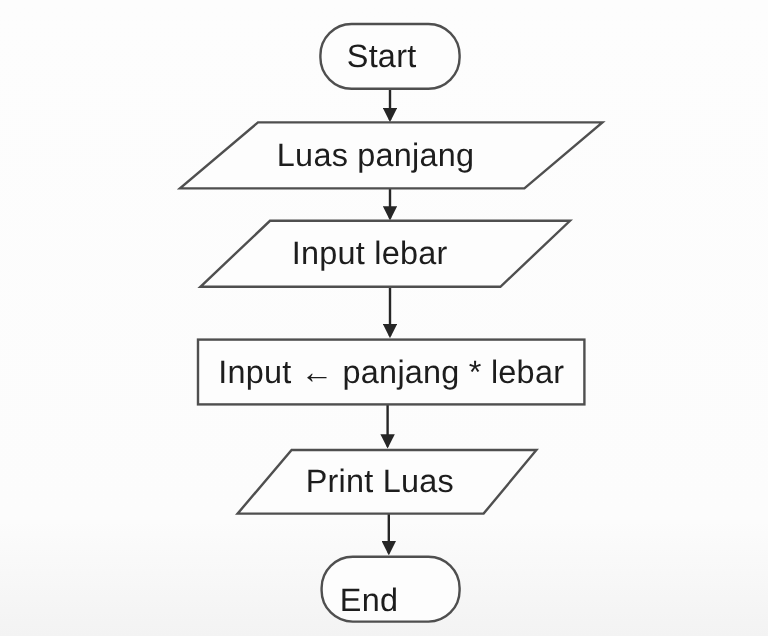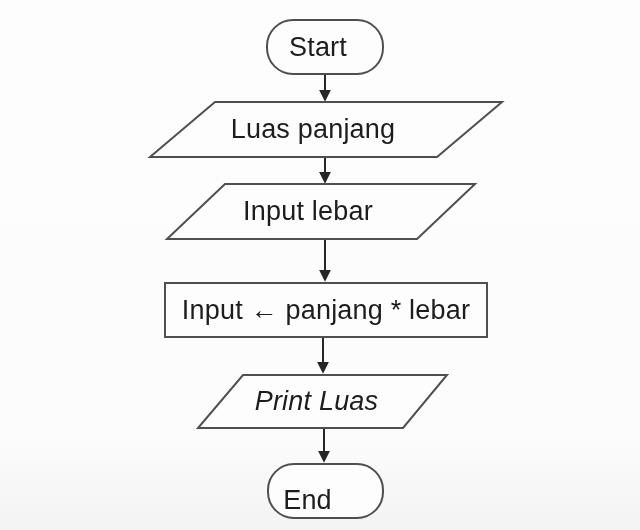--- a/index.html
+++ b/index.html
@@ -29,21 +29,21 @@
     color: #1d1d1d;
     letter-spacing: 0.2px;
     white-space: nowrap;
     pointer-events: none;
   }
   
   .lbl-start   { left: 267px; top: 20px;  width: 116px; height: 54px; transform: translateX(-7px); }
   .lbl-panjang { left: 150px; top: 102px; width: 352px; height: 55px; transform: translateX(-13px); }
   .lbl-lebar   { left: 167px; top: 184px; width: 308px; height: 55px; transform: translateX(-13px); }
   .lbl-process { left: 165px; top: 283px; width: 322px; height: 54px; }
-  .lbl-print   { left: 198px; top: 375px; width: 249px; height: 53px; transform: translateX(-6px); font-style: italic; }
+  .lbl-print   { left: 198px; top: 375px; width: 249px; height: 53px; transform: translateX(-6px); }
   .lbl-end     { left: 268px; top: 464px; width: 115px; height: 72px; transform: translateX(-18px); }
   .shape {
     fill: #fdfdfd;
     stroke-width: 2px;
     stroke-linejoin: miter;
   }
   .edge {
     stroke-width: 2px;
     fill: none;
   }

